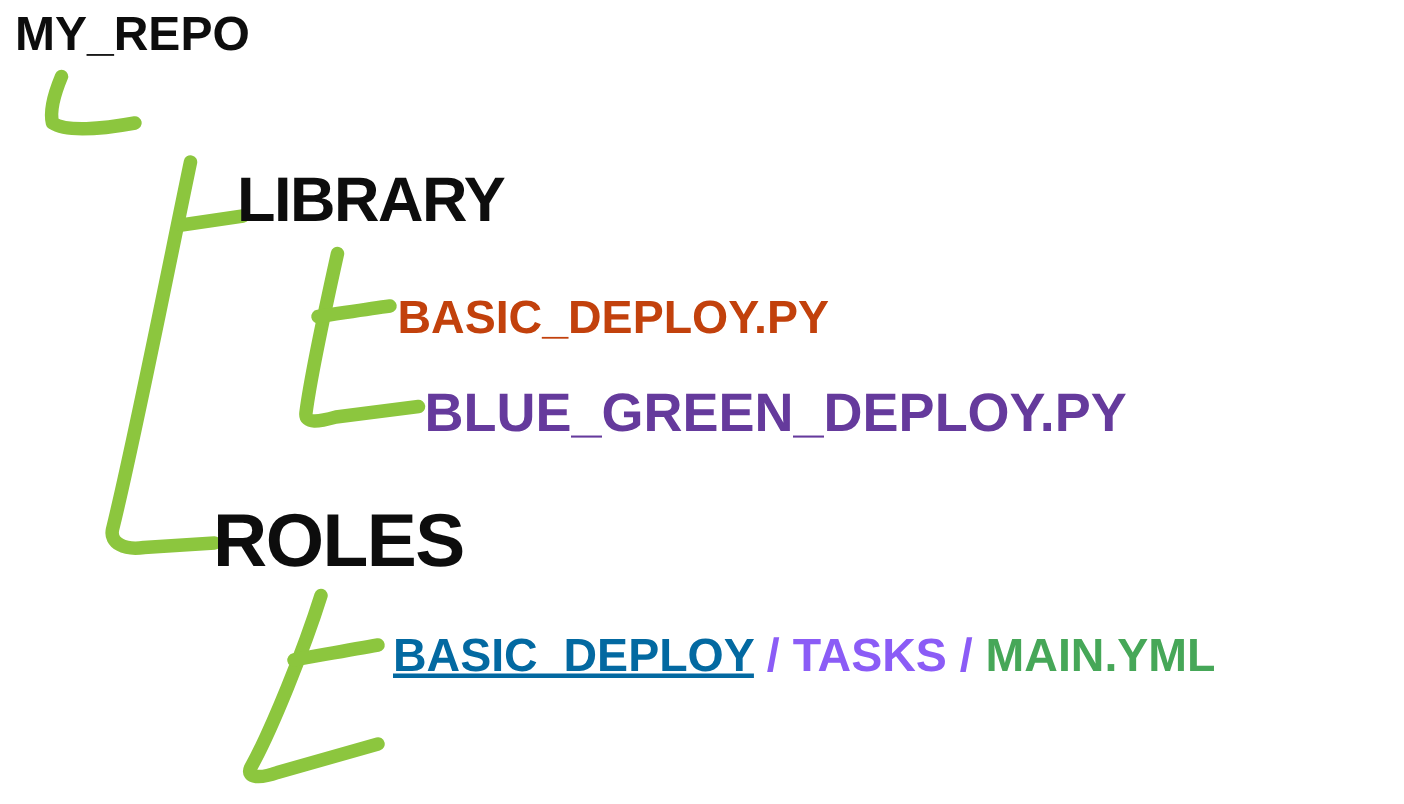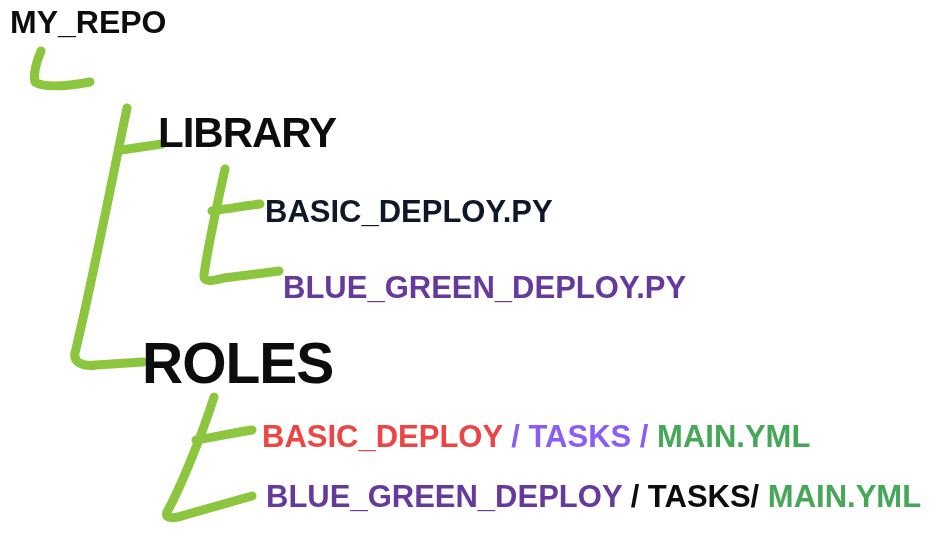--- a/index.html
+++ b/index.html
@@ -37,23 +37,23 @@
   .label {
     position: absolute;
     color: var(--text);
     font-weight: 700;
     white-space: nowrap;
     line-height: 1;
   }
   .lvl-root      { left: 10px;  top: 6px;   font-size: 32px; }
   .lvl-playbooks { left: 96px;  top: 63px;  font-size: 32px; }
   .hdr-library   { left: 158px; top: 112px; font-size: 42px; letter-spacing: -1px; }
-  .hdr-roles     { left: 142px; top: 335px; font-size: 57px; letter-spacing: -1px; }
+  .hdr-roles     { left: 142px; top: 335px; font-size: 50px; letter-spacing: -1px; }
   .lib-file-0    { left: 265px; top: 196px; font-size: 31px; }
-  .lib-file-1    { left: 283px; top: 272px; font-size: 31px; }
+  .lib-file-1    { left: 283px; top: 257px; font-size: 36px; }
   .roles-row-0   { left: 262px; top: 421px; font-size: 31px; }
   .roles-row-1   { left: 266px; top: 481px; font-size: 31px; }
 </style>
 </head>
 <body>
 
 <div class="canvas">
 
   <svg class="connectors" viewBox="0 0 936 536" xmlns="http://www.w3.org/2000/svg">
     <path d="M 41 51 C 36 63 33 74 35 82 C 44 88 68 86 90 82"></path>
@@ -63,27 +63,24 @@
     <path d="M 212 211 C 226 209 245 206 260 204"></path>
     <path d="M 214 397 C 203 432 181 487 167 512 C 164 519 174 519 185 515 L 252 496"></path>
     <path d="M 196 440 C 213 437 234 433 252 430"></path>
   </svg>
 
   <div class="label lvl-root">MY_REPO</div>
 
 
   <div class="label hdr-library">LIBRARY</div>
 
-  <div class="label lib-file-0" style="color: #0f172a;">BASIC_DEPLOY.PY</div>
+  <div class="label lib-file-0" style="color: #c2410c;">BASIC_DEPLOY.PY</div>
 
   <div class="label lib-file-1" style="color: rgb(101, 58, 156);">BLUE_GREEN_DEPLOY.PY</div>
 
   <div class="label hdr-roles">ROLES</div>
 
   <div class="label roles-row-0">
-    <span style="color: #ef4444;">BASIC_DEPLOY</span><span style="color: #8b5cf6;"> / TASKS / </span><span style="color: rgb(70, 167, 88);">MAIN.YML</span>
+    <span style="color: #0369a1; text-decoration: underline;">BASIC_DEPLOY</span><span style="color: #8b5cf6;"> / TASKS / </span><span style="color: rgb(70, 167, 88);">MAIN.YML</span>
   </div>
 
-  <div class="label roles-row-1">
-    <span style="color: rgb(101, 58, 156);">BLUE_GREEN_DEPLOY</span><span style="color: rgb(13, 13, 13);"> / TASKS/ </span><span style="color: rgb(70, 167, 88);">MAIN.YML</span>
-  </div>
 
 </div>
 
 </body></html>

